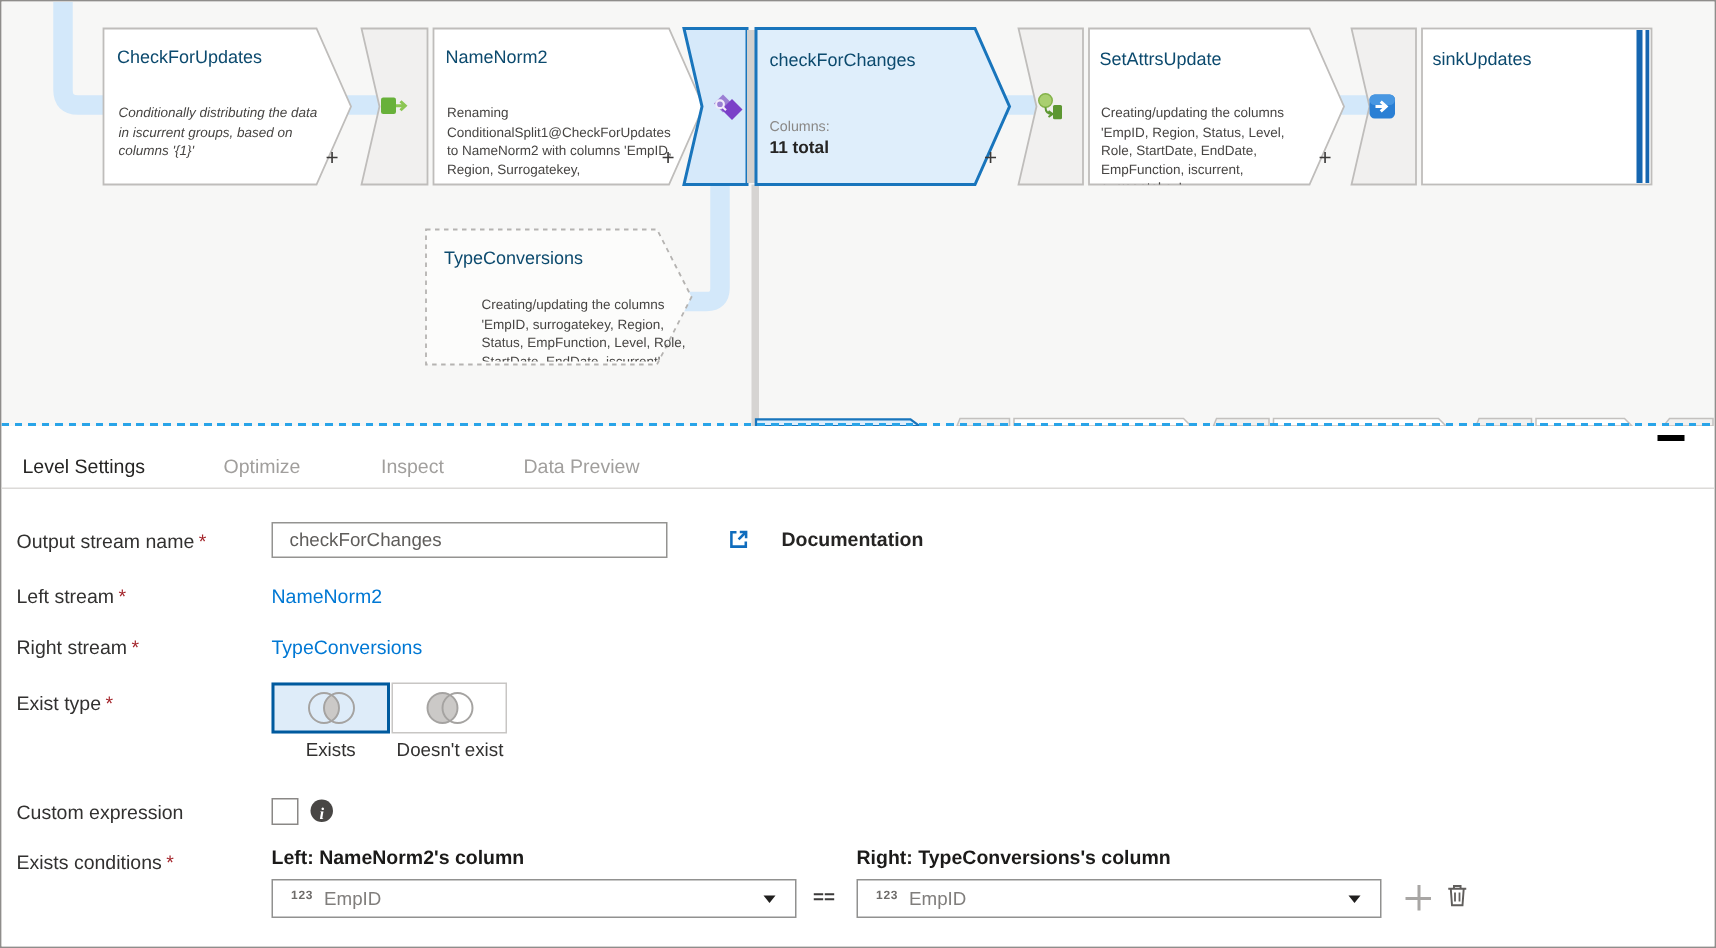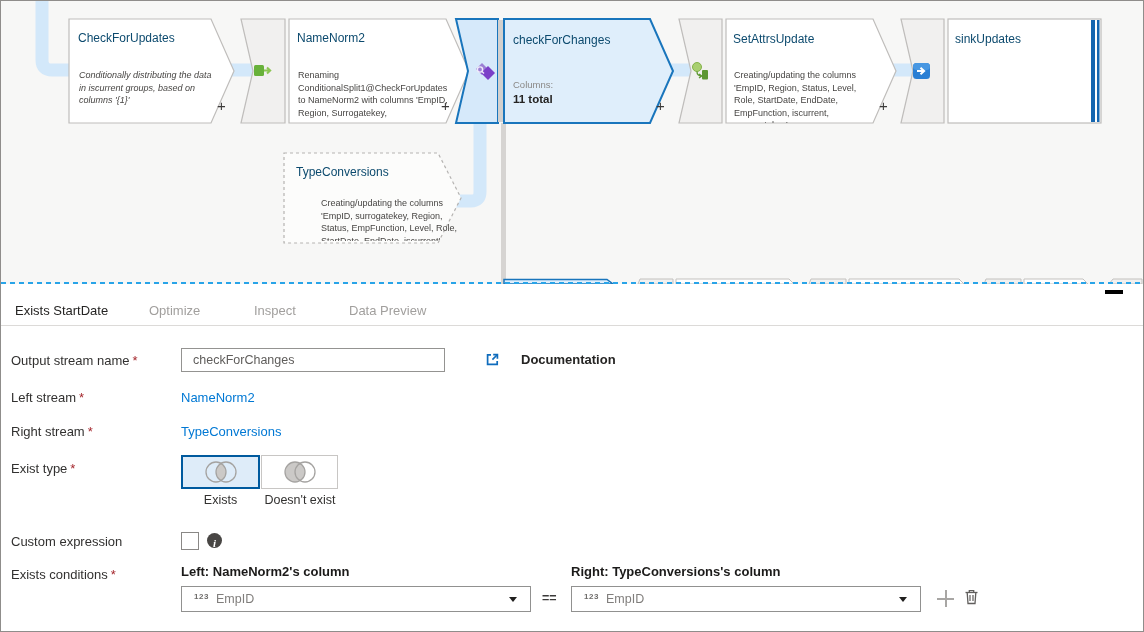--- a/index.html
+++ b/index.html
@@ -163,21 +163,21 @@
       <div class="node-title" style="left:12px;top:12px;">TypeConversions</div>
       <div class="node-desc" style="left:13px;top:44px;width:148px;height:44px;margin-left:24px;">Creating/updating the columns 'EmpID, surrogatekey, Region, Status, EmpFunction, Level, Role, StartDate, EndDate, iscurrent'</div>
     </div>
   </div>
 
   <div class="dash-divider"></div>
 
   <div class="panel">
     <div class="minimize"></div>
 
-    <span class="tab active" style="left:14px;">Exists StartDate</span>
+    <span class="tab active" style="left:14px;">Level Settings</span>
     <span class="tab" style="left:148px;">Optimize</span>
     <span class="tab" style="left:253px;">Inspect</span>
     <span class="tab" style="left:348px;">Data Preview</span>
     <div class="tab-sep"></div>
 
     <div class="flabel" style="top:69px;text-align:right;">
       <span>Output stream name</span><span class="req">*</span>
     </div>
     <input class="txt-input" type="text" value="checkForChanges" style="">
     <div class="doc-link">

